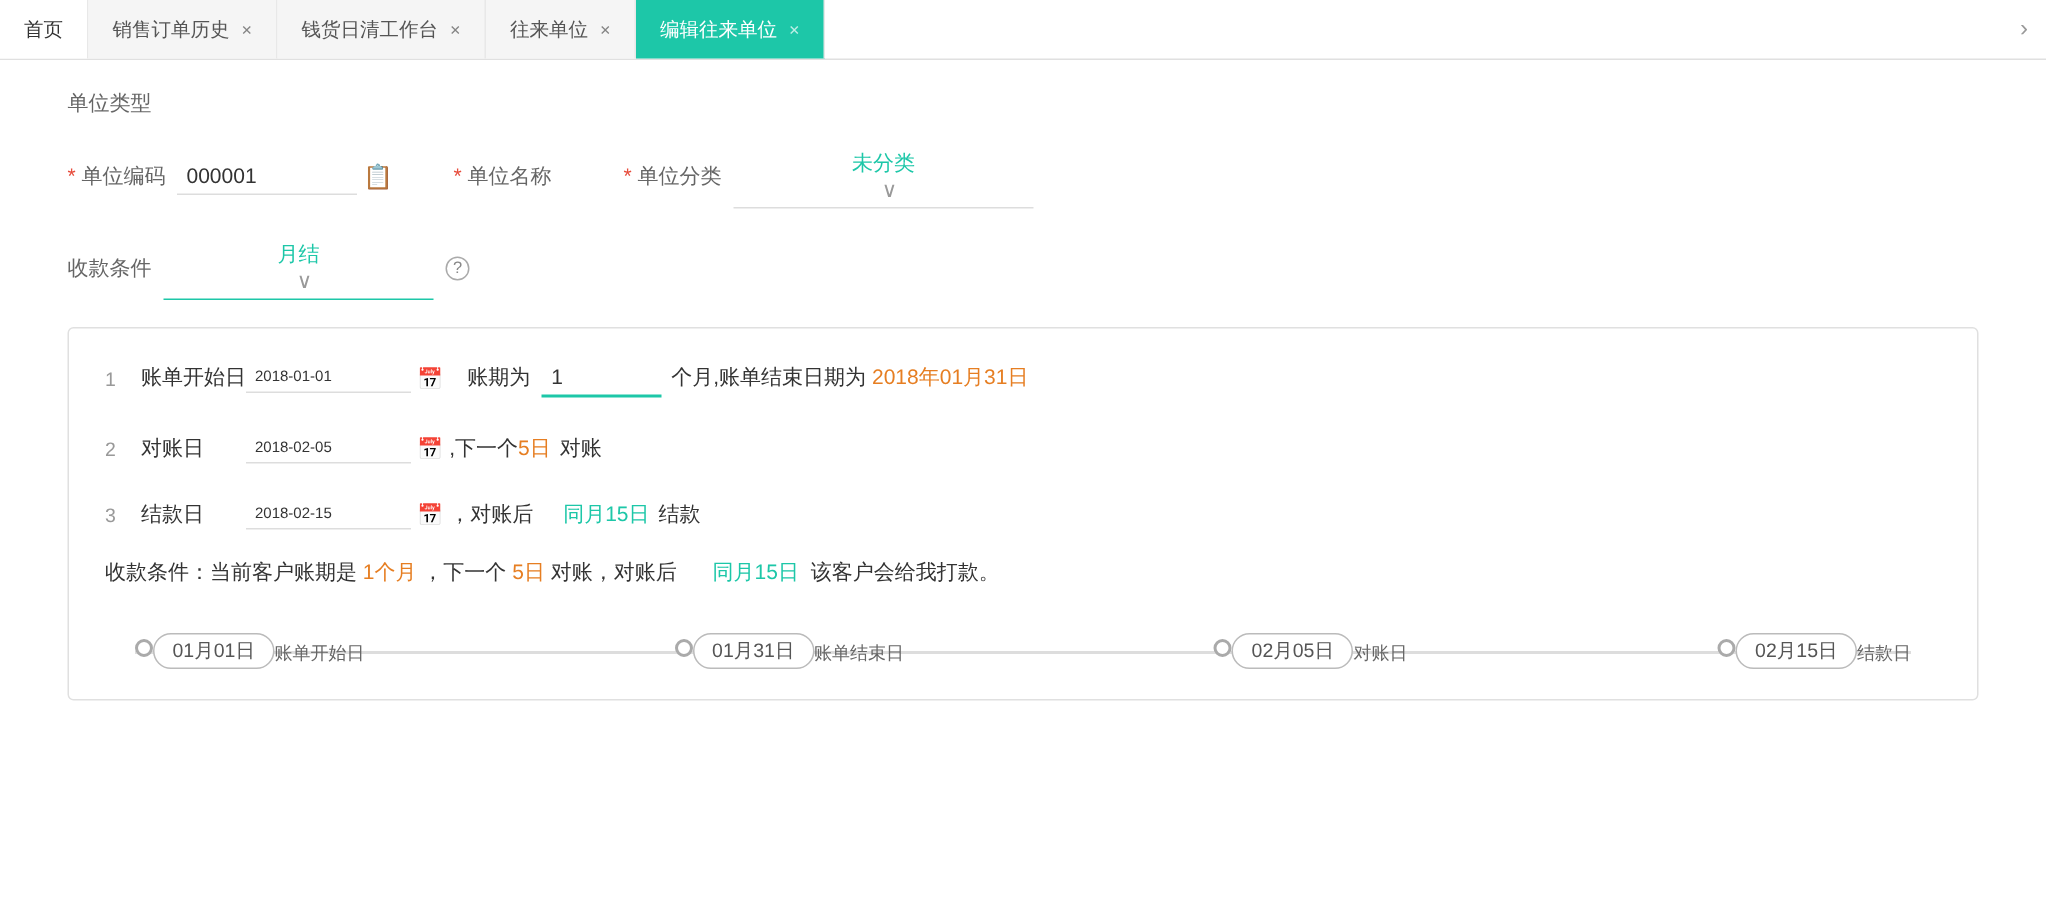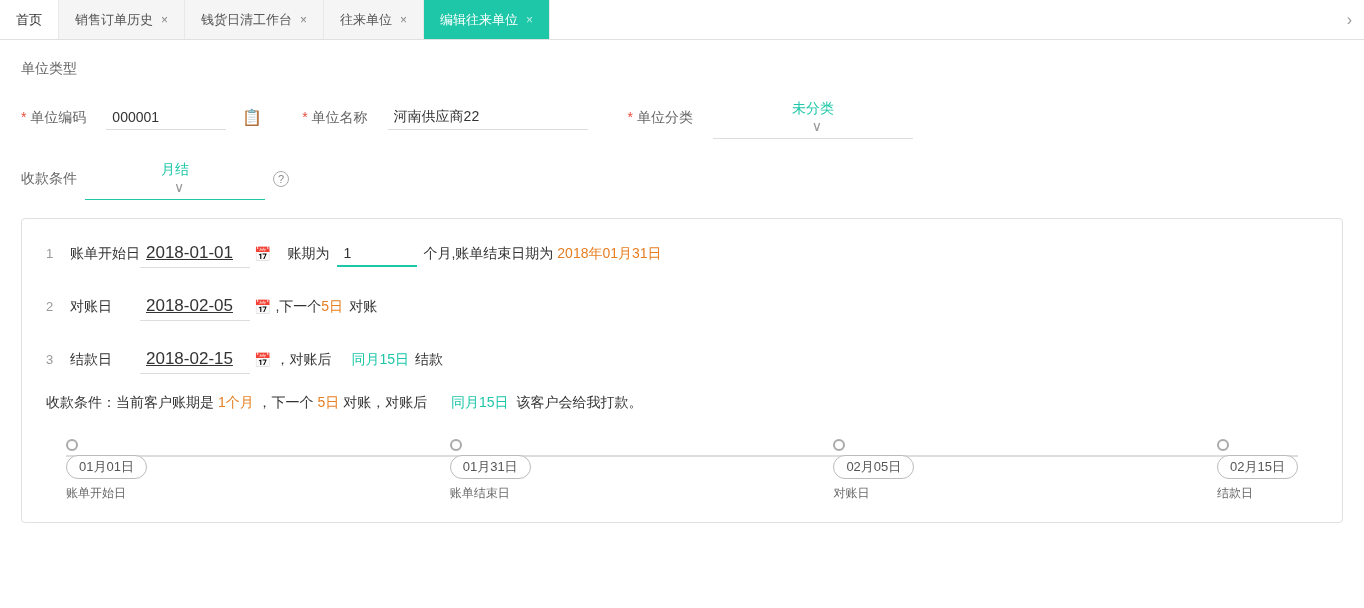--- a/index.html
+++ b/index.html
@@ -44,21 +44,21 @@
       margin-left: auto;
       padding: 0 12px;
       cursor: pointer;
       color: #999;
       font-size: 16px;
     }
 
     
     .main-content {
       background: #fff;
-      padding: 20px 21px;
+      padding: 20px 45px;
       min-height: calc(100vh - 40px);
     }
 
     
     .form-row {
       display: flex;
       align-items: center;
       margin-bottom: 18px;
     }
     .form-label {
@@ -99,21 +99,20 @@
       height: 6px;
       border-radius: 50%;
       background: #1dc7a8;
     }
 
     
     .field-group {
       display: flex;
       align-items: center;
       margin-right: 40px;
-      gap: 12px;
     }
     .text-input {
       border: none;
       border-bottom: 1px solid #ddd;
       padding: 4px 6px;
       font-size: 14px;
       outline: none;
       color: #333;
       background: transparent;
       min-width: 120px;
@@ -184,26 +183,25 @@
       font-size: 13px;
     }
     .row-label {
       width: 70px;
       color: #333;
     }
     .date-input {
       border: none;
       border-bottom: 1px solid #ddd;
       padding: 4px 6px;
-      font-size: 17px;
+      font-size: 10px;
       color: #333;
       background: transparent;
       width: 110px;
       outline: none;
-      text-decoration: underline;
     }
     .period-input {
       border: none;
       border-bottom: 2px solid #1dc7a8;
       padding: 4px 6px;
       font-size: 14px;
       color: #333;
       background: transparent;
       width: 80px;
       outline: none;
@@ -244,21 +242,21 @@
       height: 2px;
       background: #ddd;
     }
     .timeline-nodes {
       display: flex;
       justify-content: space-between;
       position: relative;
     }
     .timeline-node {
       display: flex;
-      flex-direction: column;
+      align-items: center;
       position: relative;
     }
     .node-dot {
       width: 12px;
       height: 12px;
       border-radius: 50%;
       border: 2px solid #aaa;
       background: #fff;
       z-index: 1;
     }
@@ -311,21 +309,20 @@
   </div>
 
   <div class="form-row">
     <div class="field-group">
       <span class="form-label required">单位编码</span>
       <input class="text-input" type="text" style="width: 120px;" value="000001">
       <span class="calendar-icon">📋</span>
     </div>
     <div class="field-group">
       <span class="form-label required">单位名称</span>
-      <input class="text-input" type="text" style="width: 200px;" value="河南供应商22">
     </div>
     <div class="field-group">
       <span class="form-label required">单位分类</span>
       <div class="select-field" style="width:200px;">
         <span class="select-value">未分类</span>
         <span class="dropdown-arrow">∨</span>
       </div>
     </div>
   </div>
 

